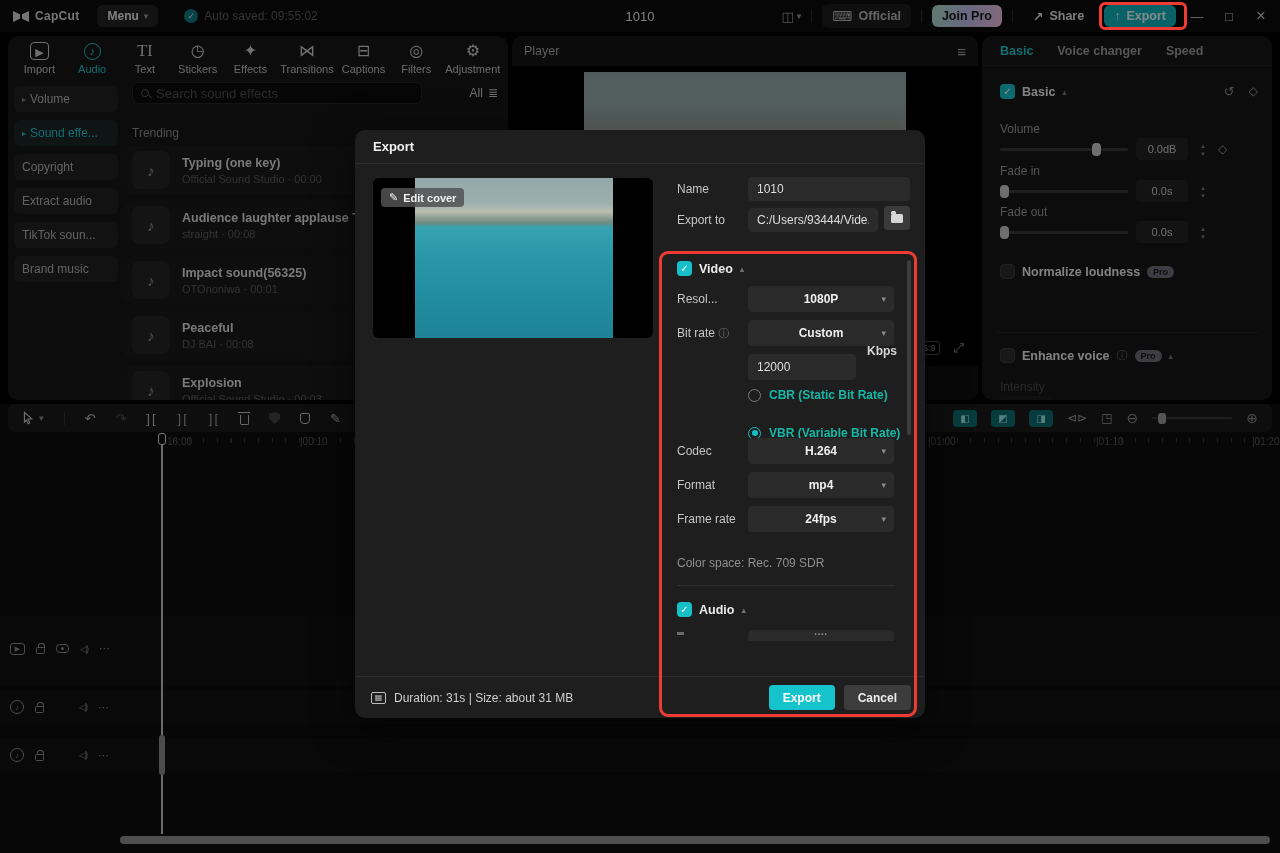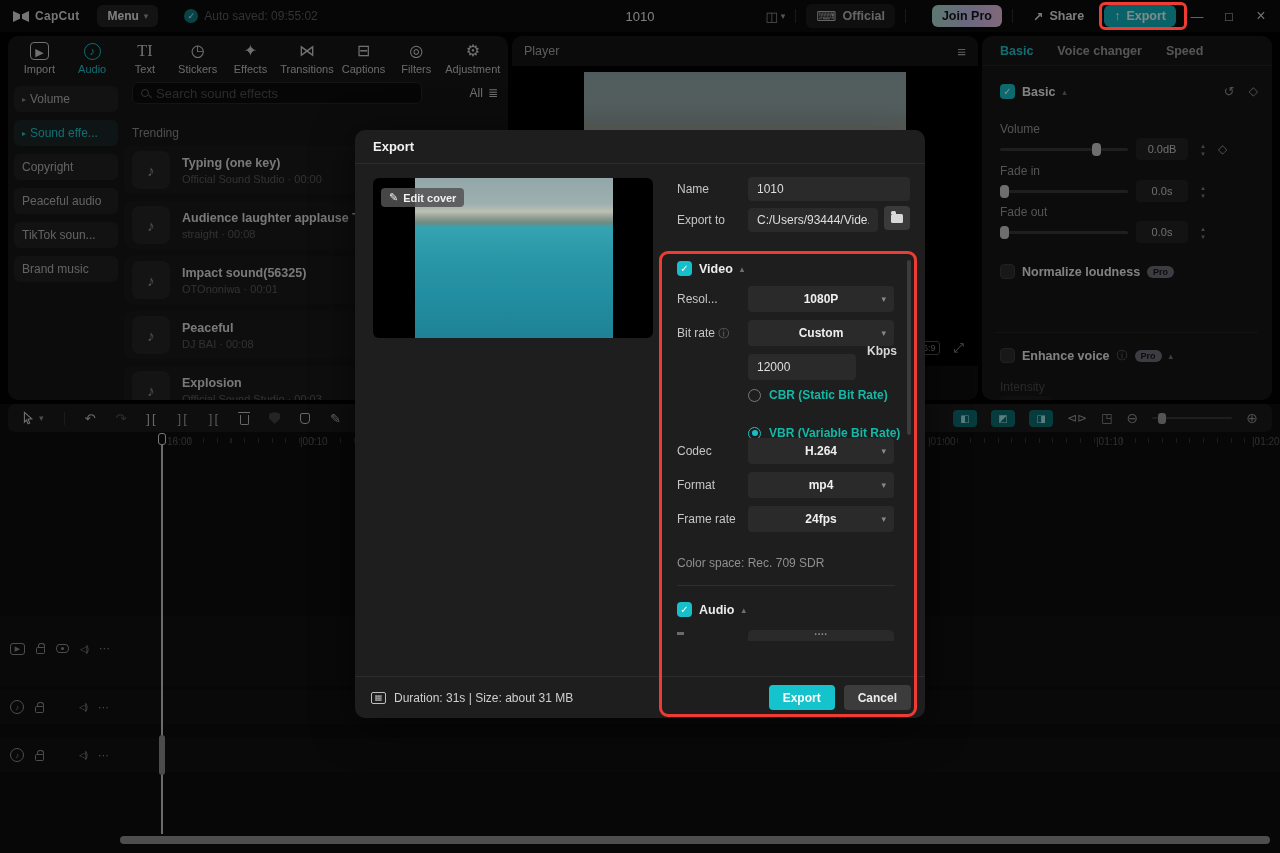--- a/index.html
+++ b/index.html
@@ -11,21 +11,21 @@
   .topbar { position:absolute; left:0; top:0; width:1280px; height:32px; background:#0b0b0b; display:flex; align-items:center; }
   .logo { display:flex; align-items:center; gap:5px; margin-left:12px; color:#d6d6d6; font-size:12px; font-weight:bold; letter-spacing:.3px; }
   .menu-btn { margin-left:18px; background:#242424; border-radius:6px; color:#e8e8e8; font-size:12px; font-weight:bold; padding:4px 10px; display:flex; gap:5px; align-items:center; }
   .autosave { margin-left:26px; display:flex; align-items:center; gap:6px; color:#5d5d5d; font-size:12px; }
   .save-dot { width:14px; height:14px; border-radius:50%; background:#0f7d80; color:#cfeeee; font-size:9px; display:flex; align-items:center; justify-content:center; }
   .proj-title { position:absolute; left:50%; transform:translateX(-50%); color:#e8e8e8; font-size:13px; }
   .tb-right { position:absolute; right:8px; top:0; height:32px; display:flex; align-items:center; gap:10px; }
   .tb-icon-btn { color:#9a9a9a; font-size:13px; display:flex; align-items:center; gap:3px; }
   .tb-pill { display:flex; align-items:center; gap:6px; font-size:12.5px; font-weight:bold; padding:4px 10px; border-radius:6px; }
   .shortcuts { background:#1d1d1d; color:#b8b8b8; }
-  .joinpro { background:linear-gradient(100deg,#aadcca,#c3bdea 55%,#eebede); color:#15151a;margin-left:16px; }
+  .joinpro { background:linear-gradient(100deg,#aadcca,#c3bdea 55%,#eebede); color:#15151a; }
   .share { background:transparent; color:#e2e2e2; }
   .export-top { background:#0fb3bd; color:#eafcfc; }
   .tb-div { width:1px; height:14px; background:#2e2e2e; }
   .win-ctrl { color:#c9c9c9; font-size:13px; width:22px; text-align:center; }
 
   
   .panel { position:absolute; background:#161616; border-radius:10px; overflow:hidden; }
   .left-panel  { left:8px;   top:36px; width:500px; height:364px; }
   .player-panel{ left:512px; top:36px; width:466px; height:364px; background:#101010; }
   .props-panel { left:982px; top:36px; width:290px; height:364px; }
@@ -256,21 +256,21 @@
           <span>Volume</span>
         </div>
       <div class="side-btn active">
           <span class="tri">▸</span>
           <span>Sound effe...</span>
         </div>
       <div class="side-btn">
           <span>Copyright</span>
         </div>
       <div class="side-btn">
-          <span>Peaceful audio</span>
+          <span>Extract audio</span>
         </div>
       <div class="side-btn">
           <span>TikTok soun...</span>
         </div>
       <div class="side-btn">
           <span>Brand music</span>
         </div>
     </div>
 
     <div class="snd-content">

